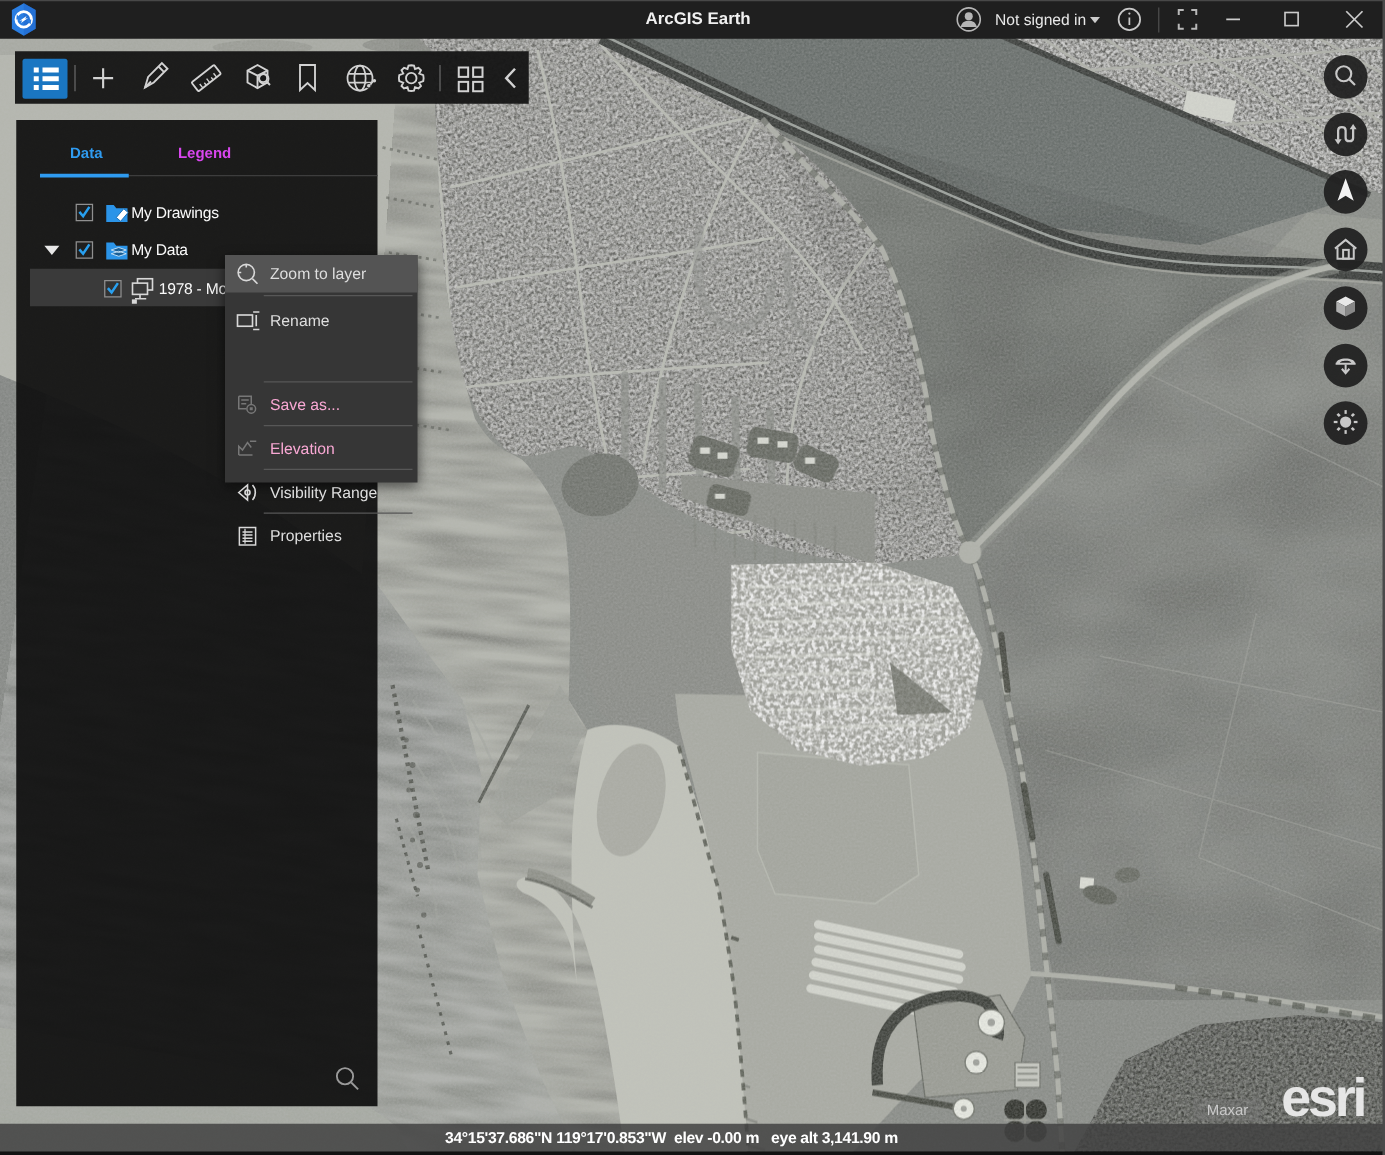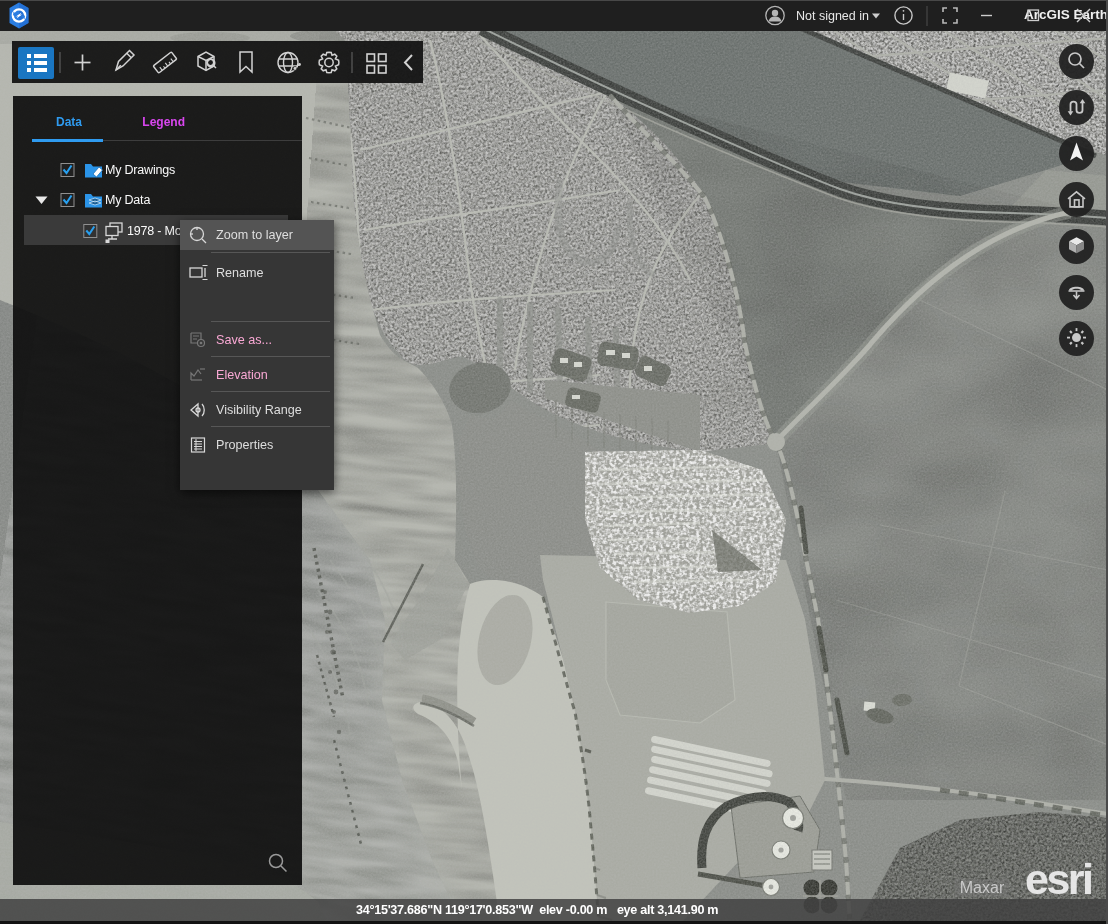--- a/index.html
+++ b/index.html
@@ -1,40 +1,40 @@
 <!DOCTYPE html>
 <html><head>
 <meta charset="utf-8">
 <style>
 html,body{margin:0;padding:0}
 body{width:1108px;height:924px;overflow:hidden;position:relative;background:#8e918c;font-family:"Liberation Sans",sans-serif}
 #map{position:absolute;left:0;top:0}
 #titlebar{position:absolute;left:0;top:0;width:1108px;height:31px;background:#1f1f1f;border-top:1px solid #484848;box-sizing:border-box}
-#title{position:absolute;left:9px;right:0;top:0;height:31px;line-height:30px;text-align:right;color:#f0f0f0;font-size:13.5px;font-weight:bold}
+#title{position:absolute;left:9px;right:0;top:0;height:31px;line-height:30px;text-align:center;color:#f0f0f0;font-size:13.5px;font-weight:bold}
 #tbright{position:absolute;right:0;top:0;height:31px}
 #toolbar{position:absolute;left:12px;top:41px;width:411px;height:42px;background:rgba(22,22,22,0.96)}
 #panel{position:absolute;left:13px;top:96px;width:289px;height:789px;background:rgba(15,15,15,0.93)}
 .tab{position:absolute;top:19px;font-size:12px;font-weight:bold}
 #tabData{left:26px;width:60px;text-align:center;color:#2f9bf0}
 #tabLegend{left:98px;width:74px;text-align:right;color:#d946ef}
 #tabline{position:absolute;left:19px;top:44px;width:270px;border-bottom:1px solid #3d3d3d}
 #tabsel{position:absolute;left:19px;top:43px;width:71px;height:3px;background:#2f9bf0}
 .rowtext{position:absolute;font-size:12.5px;font-weight:normal;color:#fafafa;white-space:nowrap;letter-spacing:-0.2px}
 #selrow{position:absolute;left:11px;top:119px;width:264px;height:30px;background:#3a3a3a}
-#ctxmenu{position:absolute;left:180px;top:220px;width:154px;height:270px;background:#363636;box-shadow:0 3px 10px rgba(0,0,0,.6)}
+#ctxmenu{position:absolute;left:180px;top:204px;width:154px;height:182px;background:#363636;box-shadow:0 3px 10px rgba(0,0,0,.6)}
 .mi{position:absolute;left:0;width:154px;height:33px}
 .mitext{position:absolute;left:36px;top:50%;transform:translateY(-50%);font-size:12.6px;color:#dedede;white-space:nowrap}
 .dis .mitext{color:#f9a8d4}
 .msep{position:absolute;left:31px;width:119px;border-bottom:1px solid #575757}
 .mic{position:absolute;left:8px;top:50%;transform:translateY(-50%)}
 .rbtn{position:absolute;left:1059px;width:35px;height:35px;border-radius:50%;background:rgba(34,34,34,0.95)}
 #bottombar{position:absolute;left:0;top:899px;width:1108px;height:22px;background:rgba(64,64,64,0.84)}
 #coords{position:absolute;left:356px;top:899px;height:22px;line-height:22px;color:#fff;font-size:12.6px;font-weight:bold;white-space:nowrap;letter-spacing:-0.28px}
 #bstrip{position:absolute;left:0;top:921px;width:1108px;height:3px;background:#121212}
-#maxar{position:absolute;left:955px;top:879px;width:54px;height:18px;background:rgba(120,120,120,0.35);color:#c9c9c9;font-size:16px;text-align:center;line-height:18px}
+#maxar{position:absolute;left:955px;top:879px;width:54px;height:18px;background:rgba(120,120,120,0.35);color:#c9c9c9;font-size:12px;text-align:center;line-height:18px}
 #esri{position:absolute;left:1025px;top:855px;color:rgba(236,236,236,0.95);font-size:43px;font-weight:bold;letter-spacing:-2.5px}
 #redge{position:absolute;left:1106px;top:0;width:2px;height:924px;background:#4a4a4a}
 </style>
 </head>
 <body>
 <svg id="map" width="1108" height="924" viewBox="0 0 1108 924">
 <defs>
 <filter id="nb" x="0%" y="0%" width="100%" height="100%">
         <feTurbulence type="fractalNoise" baseFrequency="0.42" numOctaves="2" seed="4"></feTurbulence>
         <feColorMatrix type="matrix" values="0 0 0 0 0  0 0 0 0 0  0 0 0 0 0  1.3 1.3 1.3 0 -1.35"></feColorMatrix>

